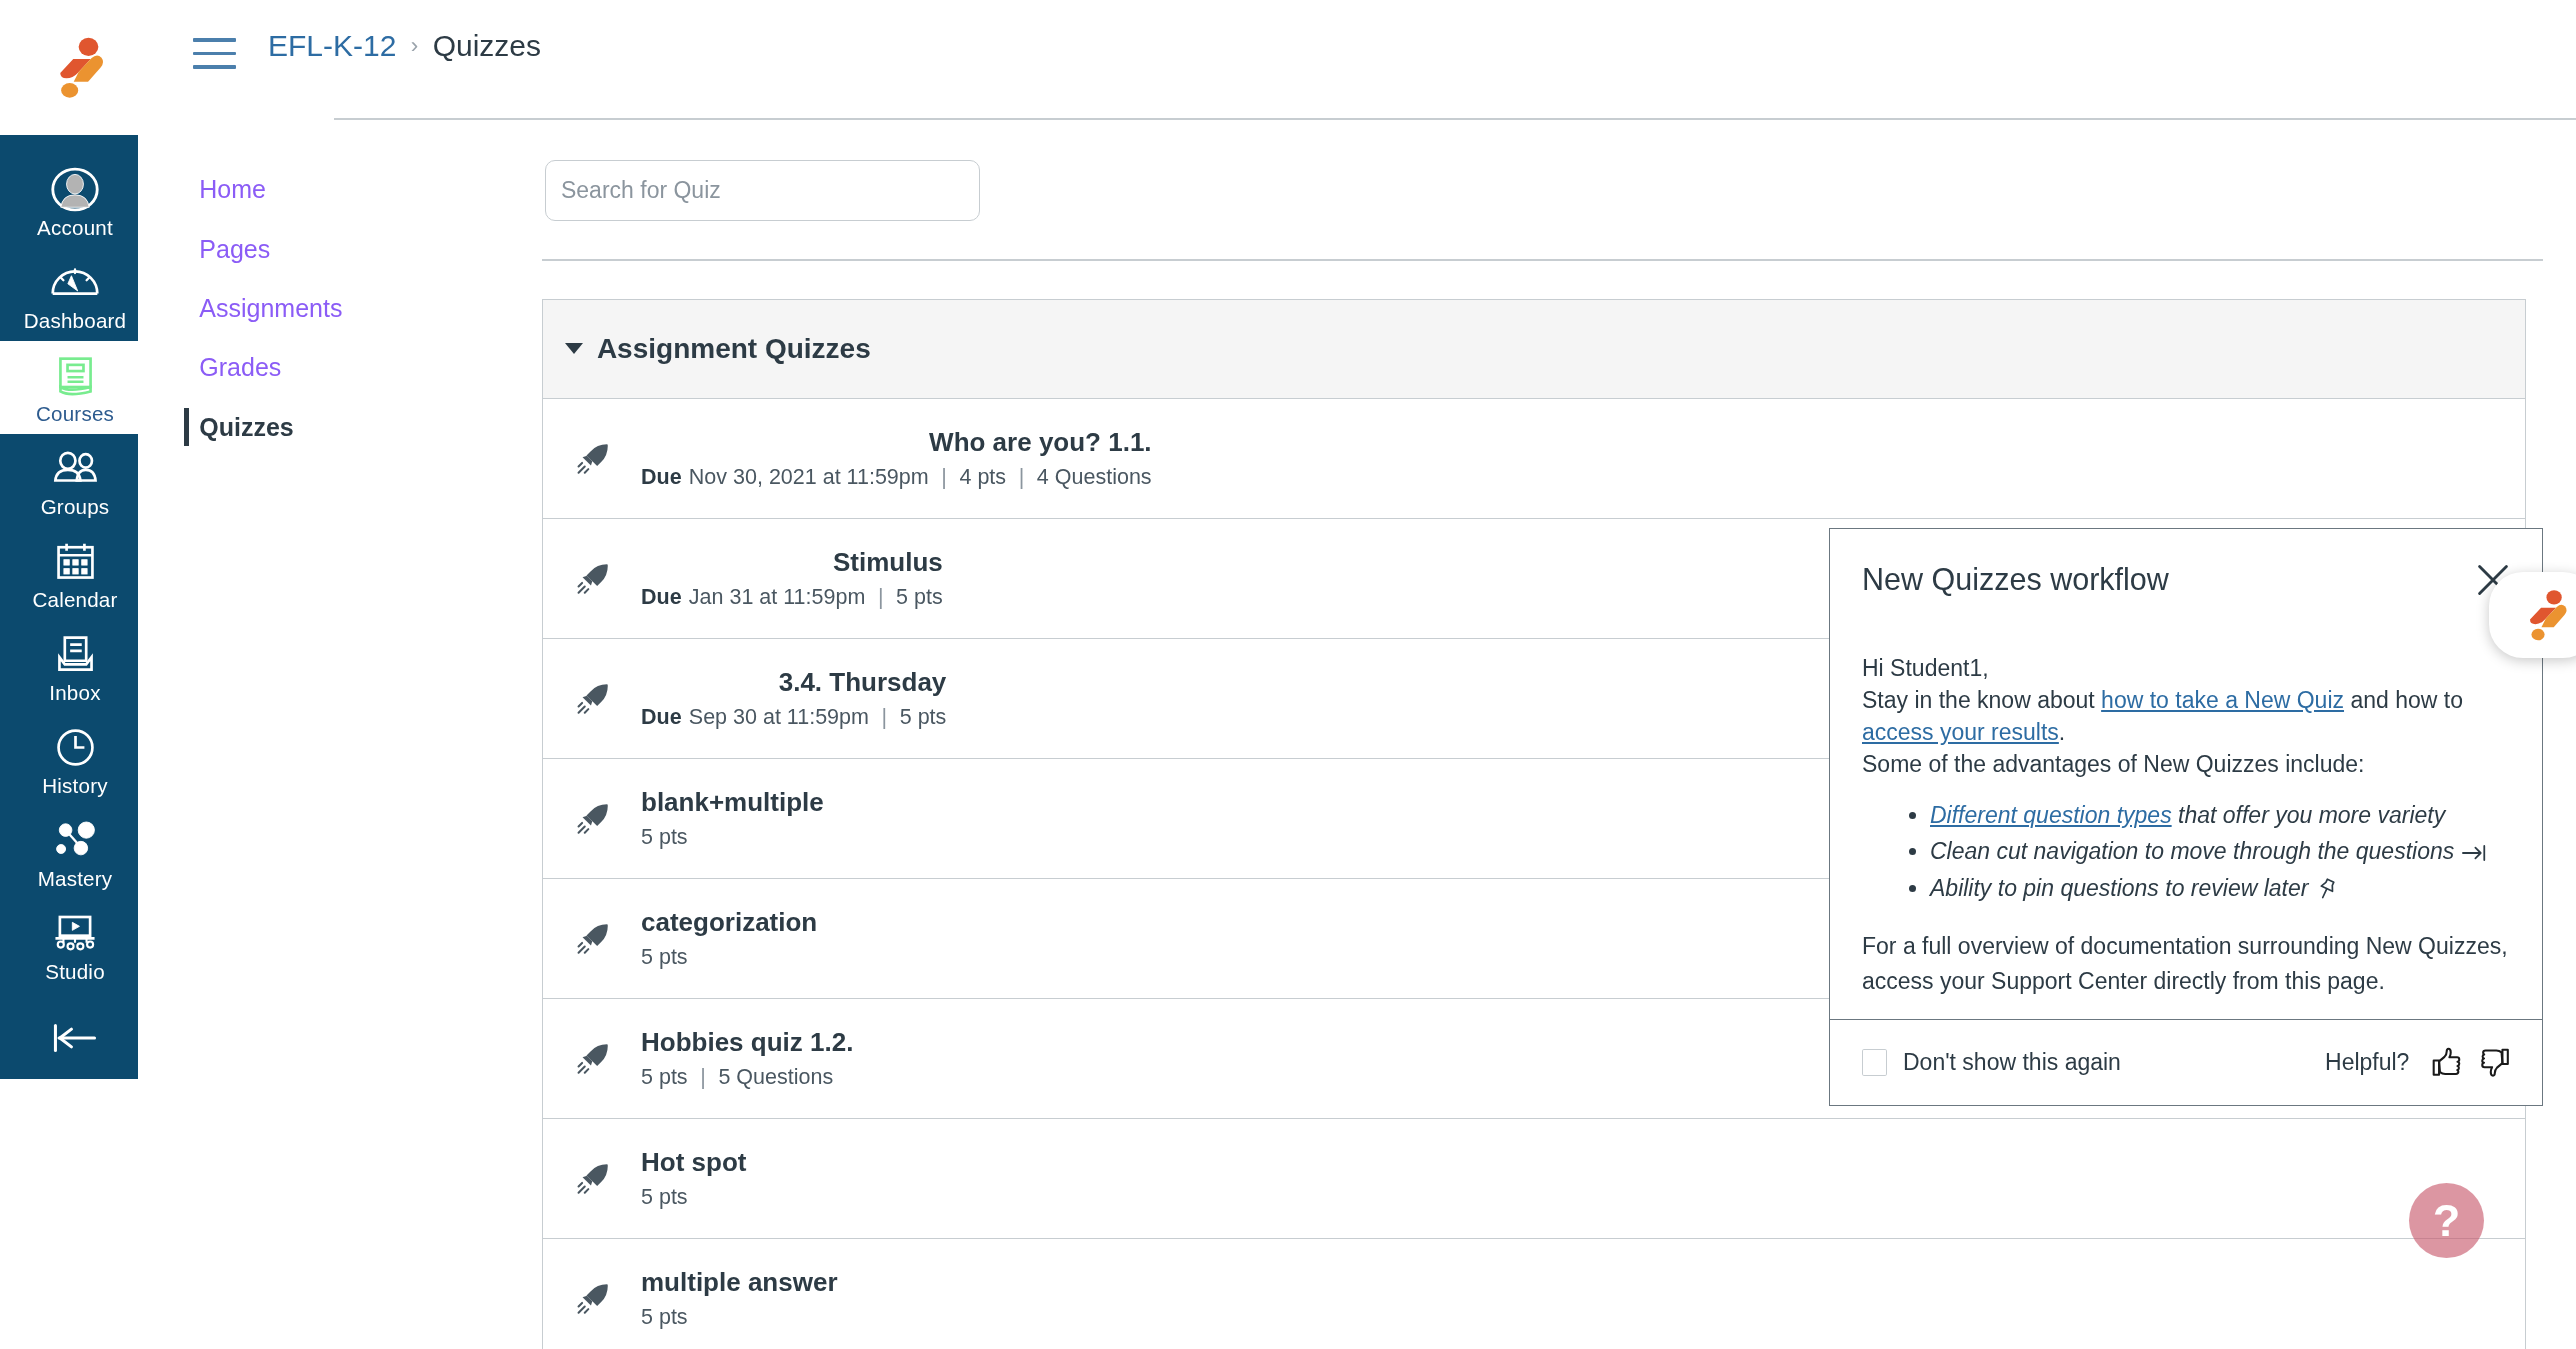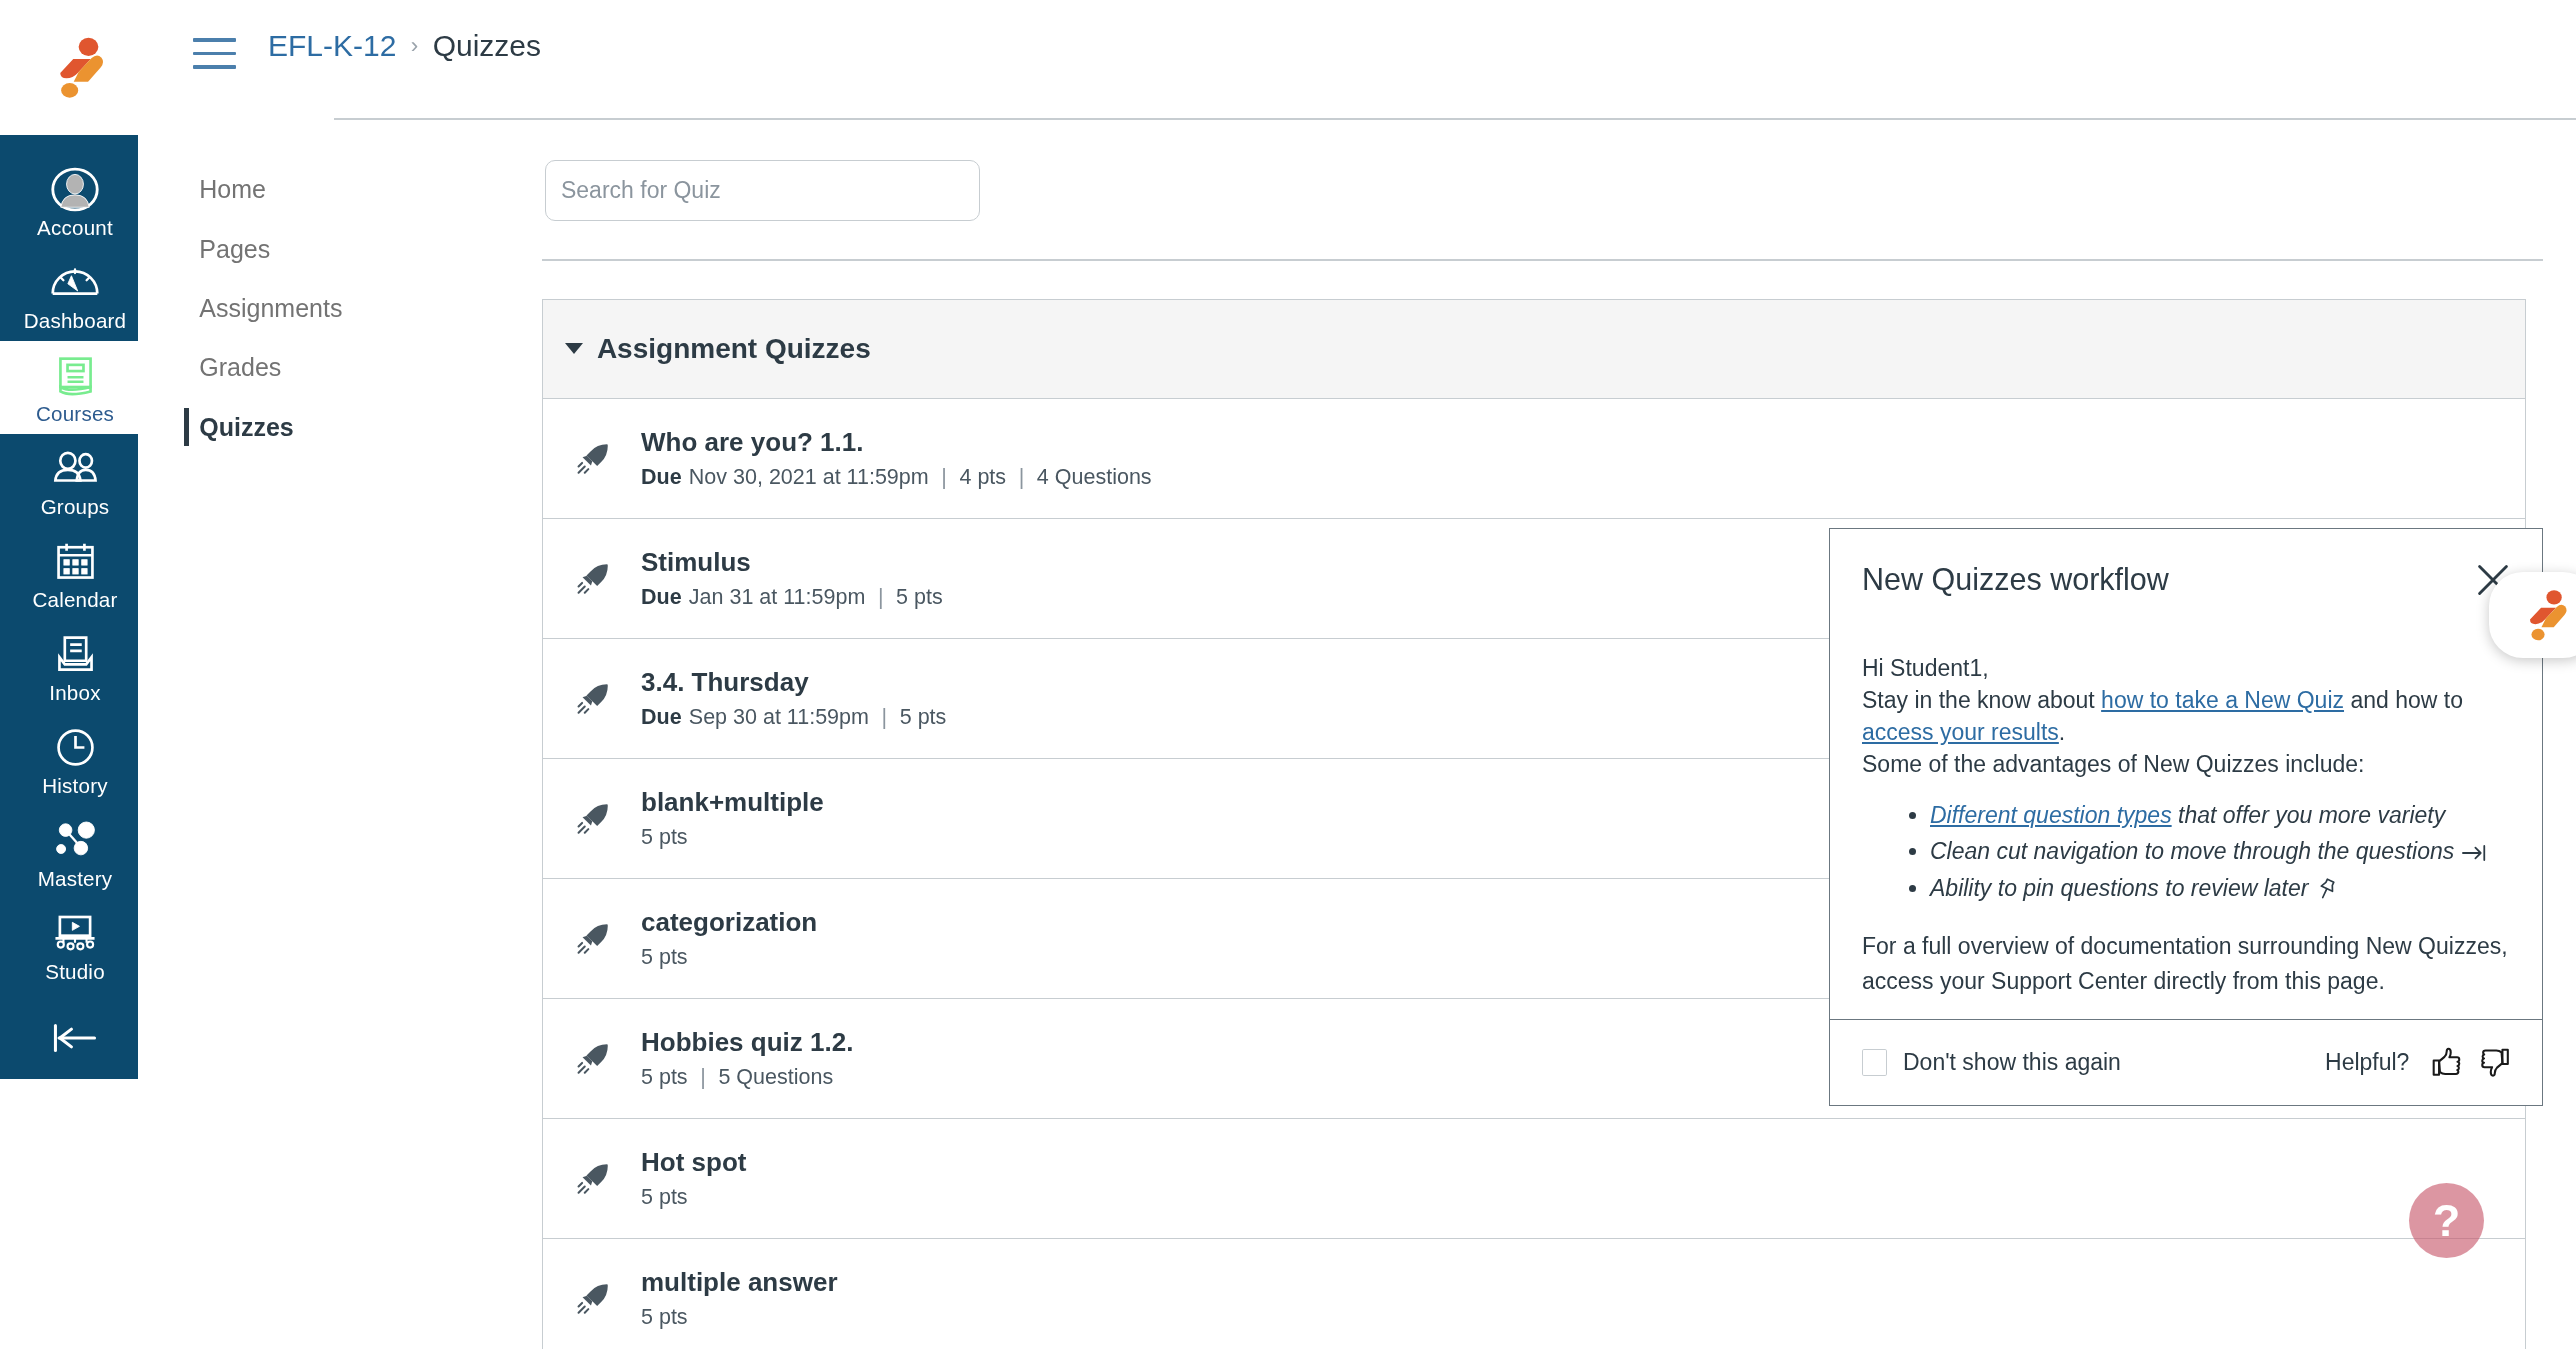--- a/index.html
+++ b/index.html
@@ -84,21 +84,21 @@
 
   
   #course-nav {
     position: absolute; left: 184px; top: 160px;
     width: 296px;
   }
   .course-nav-item {
     position: relative;
     font-size: 25px;
     line-height: 30.5px;
-    color: #737373;
+    color: #8b5cf6;
     padding: 14.4px 0 14.4px 15.3px;
     text-decoration: none;
     display: block;
     cursor: pointer;
   }
   .course-nav-item.current {
     color: #2d3b45;
     font-weight: bold;
   }
   .course-nav-item.current::before {
@@ -157,20 +157,21 @@
     font-size: 28px; font-weight: bold; color: #2d3b45;
   }
 
   .quiz-row {
     display: flex; align-items: center;
     border-bottom: 1.8px solid #c7cdd1;
     height: 120px;
     padding-left: 32px;
     cursor: pointer;
     background:#fff;
+    text-align:right;
   }
   .quiz-icon { width: 66px; flex: 0 0 66px; display:flex; align-items:center; }
   .quiz-info { display: flex; flex-direction: column; justify-content:center; gap: 7.2px; }
   .quiz-title {
     font-size: 26px; font-weight: bold; color: #2d3b45;
     line-height: 30.5px;
   }
   .quiz-meta {
     font-size: 21.5px; color: #4a5761; line-height: 25px;
     display: flex; align-items: center; gap: 0;

